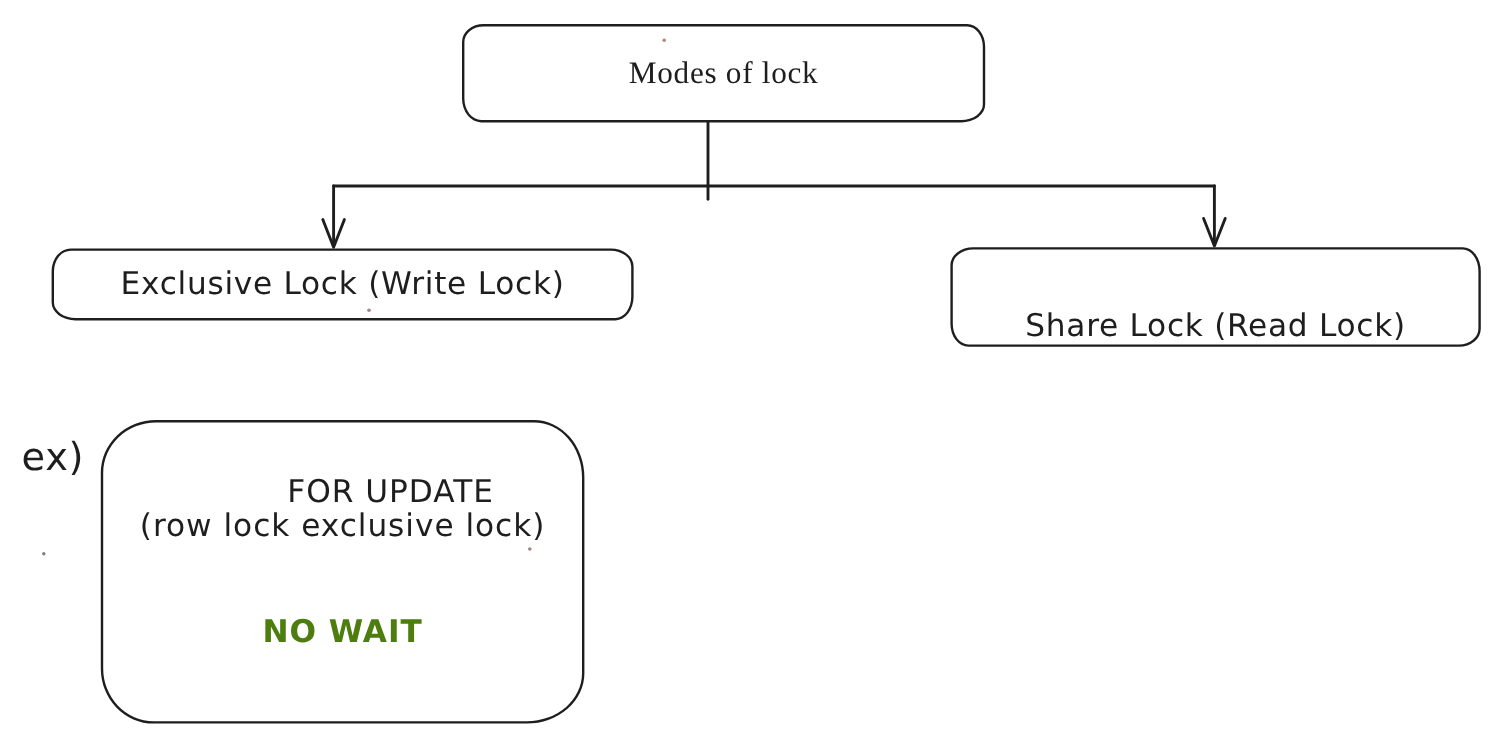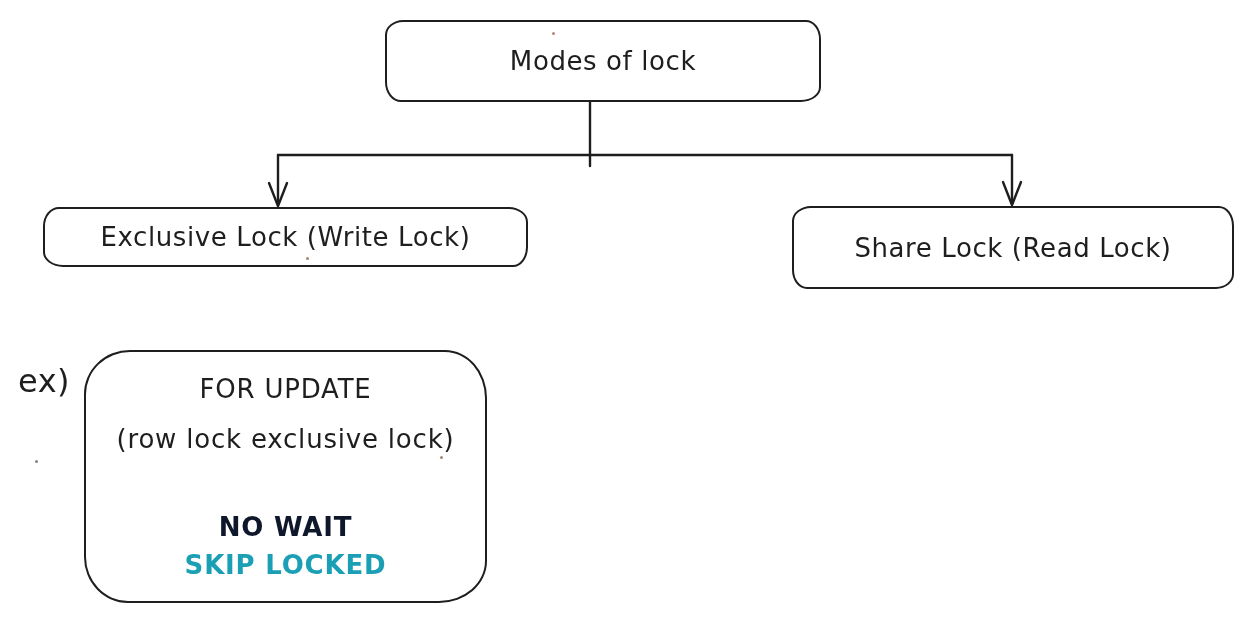--- a/index.html
+++ b/index.html
@@ -27,51 +27,53 @@
     text-align: center;
   }
   .node-label {
     font-size: 26px;
     letter-spacing: 0.6px;
     white-space: nowrap;
   }
   #node-root {
     left: 385px; top: 20px; width: 436px; height: 82px;
     border-radius: 18px 15px 20px 16px / 15px 19px 15px 20px;
+    font-family: Liberation Serif, serif;
   }
   #node-exclusive {
     left: 43px; top: 207px; width: 485px; height: 60px;
     border-radius: 16px 19px 15px 20px / 19px 15px 20px 15px;
   }
   #node-share {
     left: 792px; top: 206px; width: 442px; height: 83px;
     border-radius: 19px 15px 18px 15px / 15px 20px 15px 19px;
+    align-items: flex-end;
   }
   #node-example {
     left: 84px; top: 350px; width: 403px; height: 253px;
     border-radius: 46px 42px 48px 44px / 44px 48px 42px 46px;
   }
   #ex-prefix {
     position: absolute;
     left: 18px; top: 362px;
     font-size: 32px;
     letter-spacing: 0.5px;
   }
   .ex-line {
     position: absolute;
     left: 84px;
     width: 403px;
     text-align: center;
     font-size: 26px;
     letter-spacing: 0.8px;
     white-space: nowrap;
   }
-  #ex-line1 { top: 374px; }
+  #ex-line1 { top: 395px; padding-left: 40px; }
   #ex-line2 { top: 424px; }
-  #ex-line3 { top: 512px; color: #0f172a; font-weight: bold; }
+  #ex-line3 { top: 512px; color: #4d7c0f; font-weight: bold; }
   #ex-line4 { top: 550px; color: #1b9fb5; font-weight: bold; }
   #connectors {
     position: absolute;
     left: 0; top: 0;
     pointer-events: none;
   }
   .stray-dot {
     position: absolute;
     width: 3px; height: 3px;
     border-radius: 50%;
@@ -110,20 +112,19 @@
     <span class="node-label">Share Lock (Read Lock)</span>
   </div>
 
   <div id="ex-prefix">ex)</div>
 
   <div class="node" id="node-example"></div>
 
   <div class="ex-line" id="ex-line1">FOR UPDATE</div>
   <div class="ex-line" id="ex-line2">(row lock exclusive lock)</div>
   <div class="ex-line" id="ex-line3">NO WAIT</div>
-  <div class="ex-line" id="ex-line4">SKIP LOCKED</div>
 
   <div class="stray-dot" id="dot-1"></div>
   <div class="stray-dot" id="dot-2"></div>
   <div class="stray-dot" id="dot-3"></div>
   <div class="stray-dot" id="dot-4"></div>
 
 </div>
 
 </body></html>

